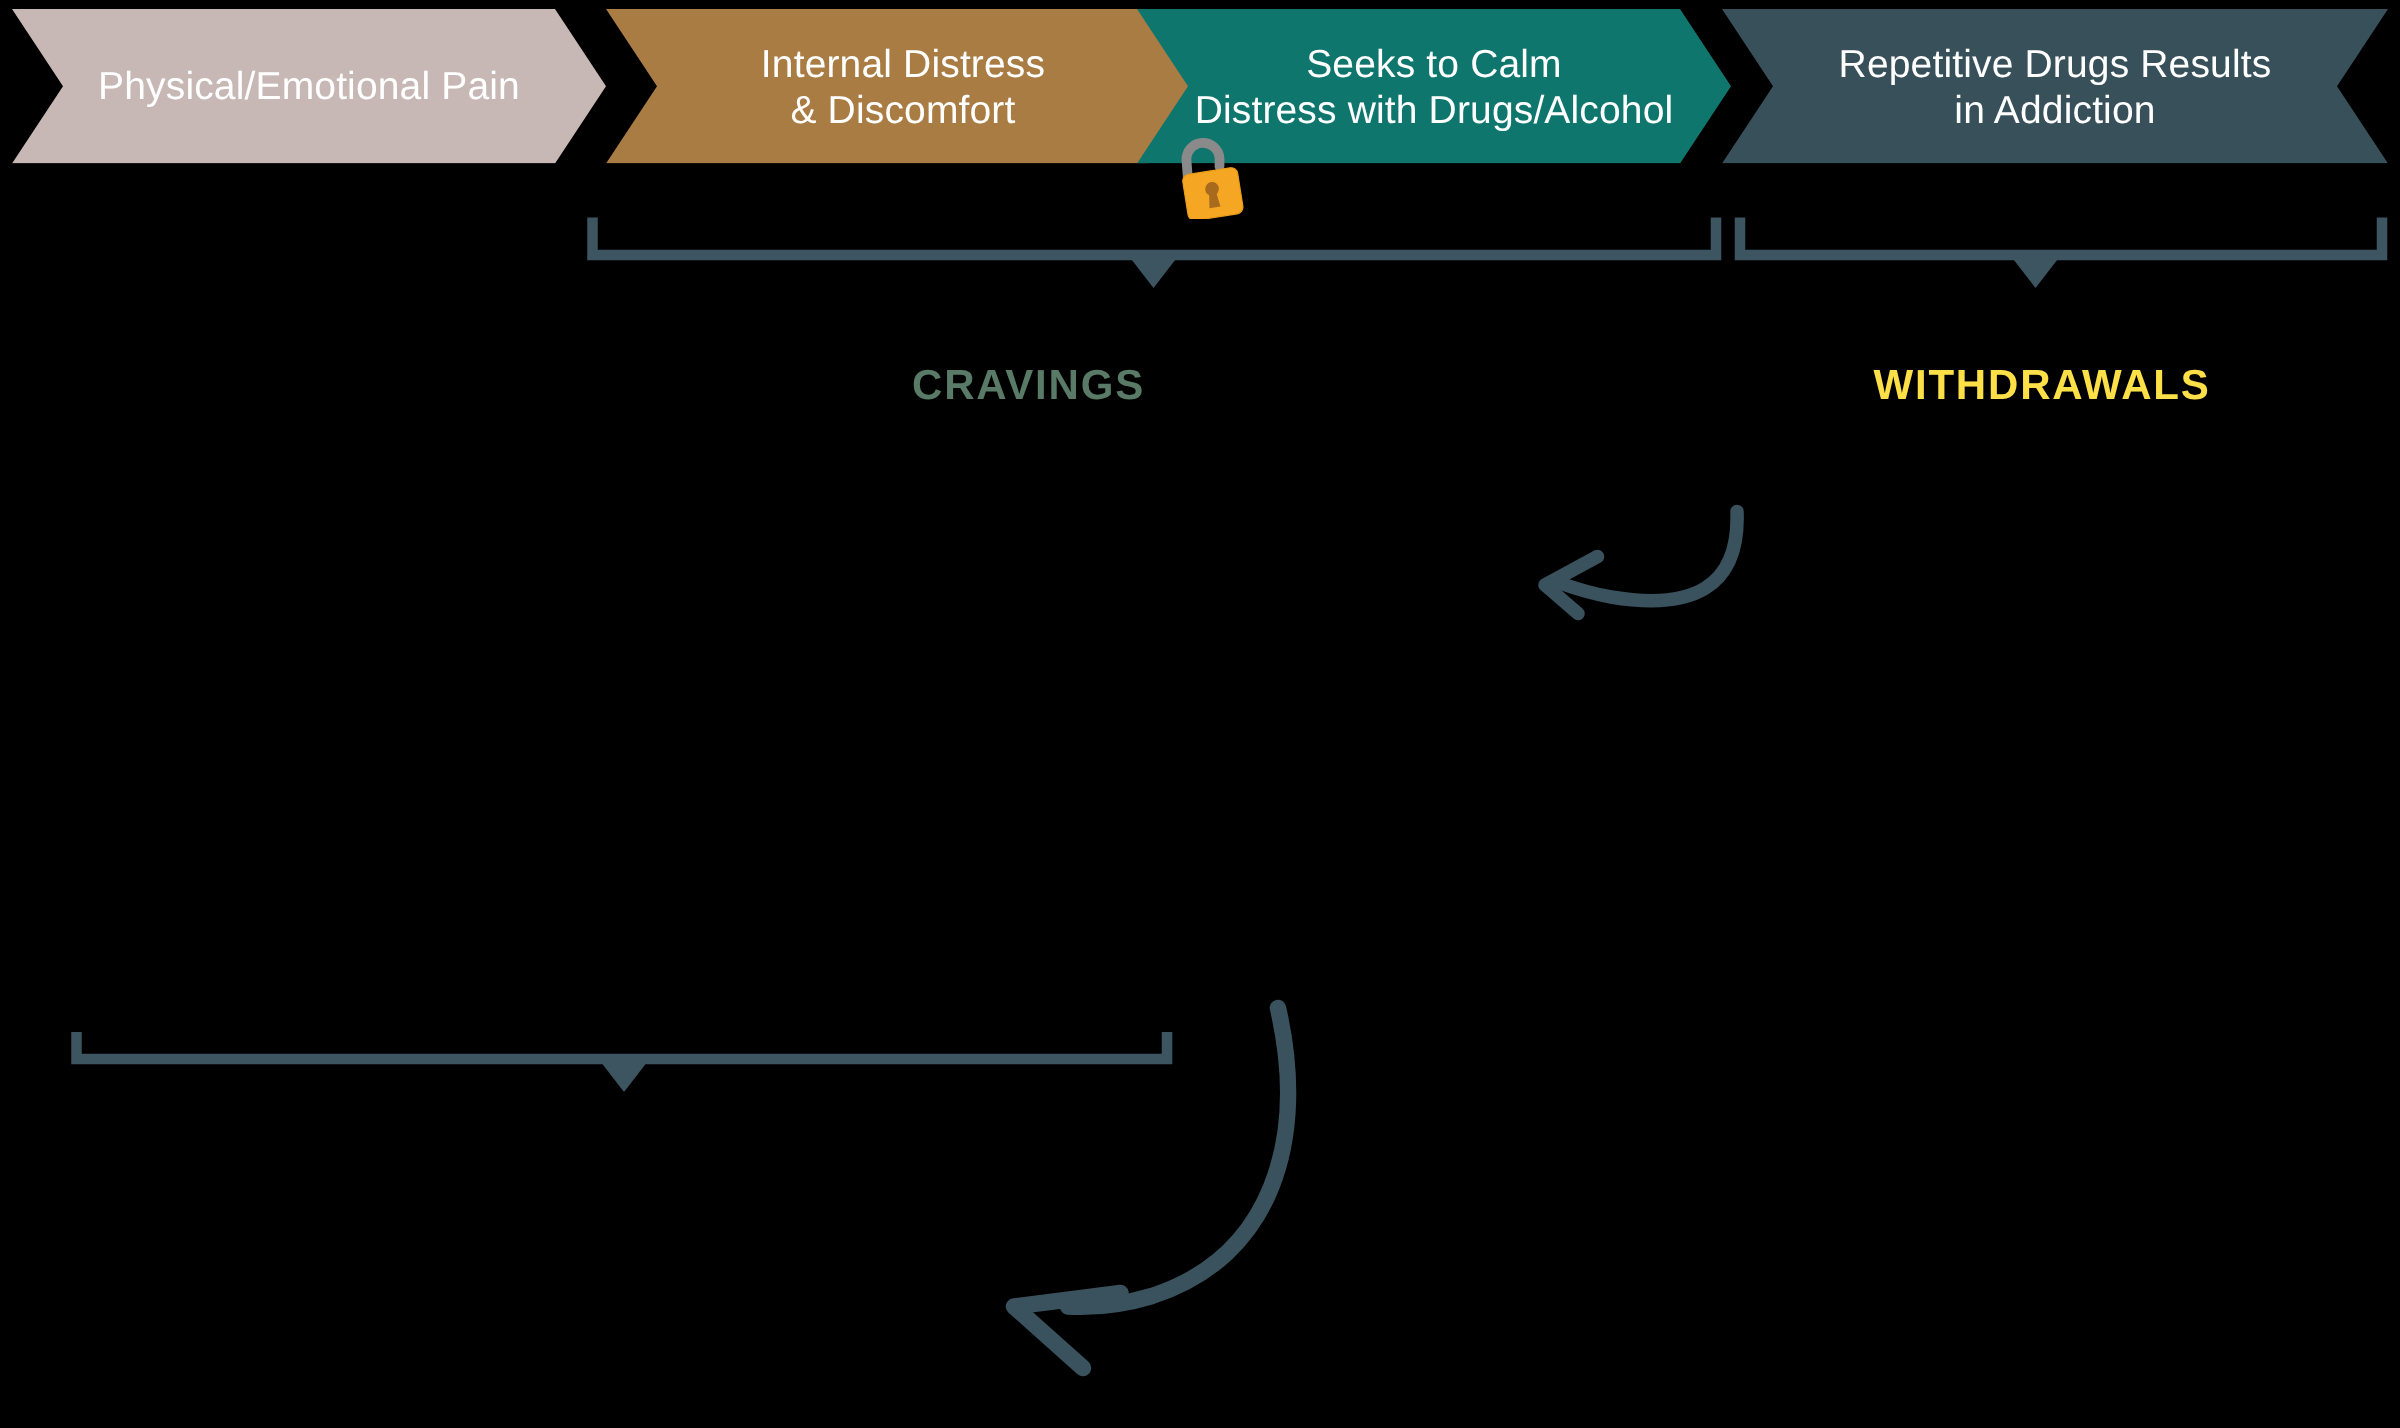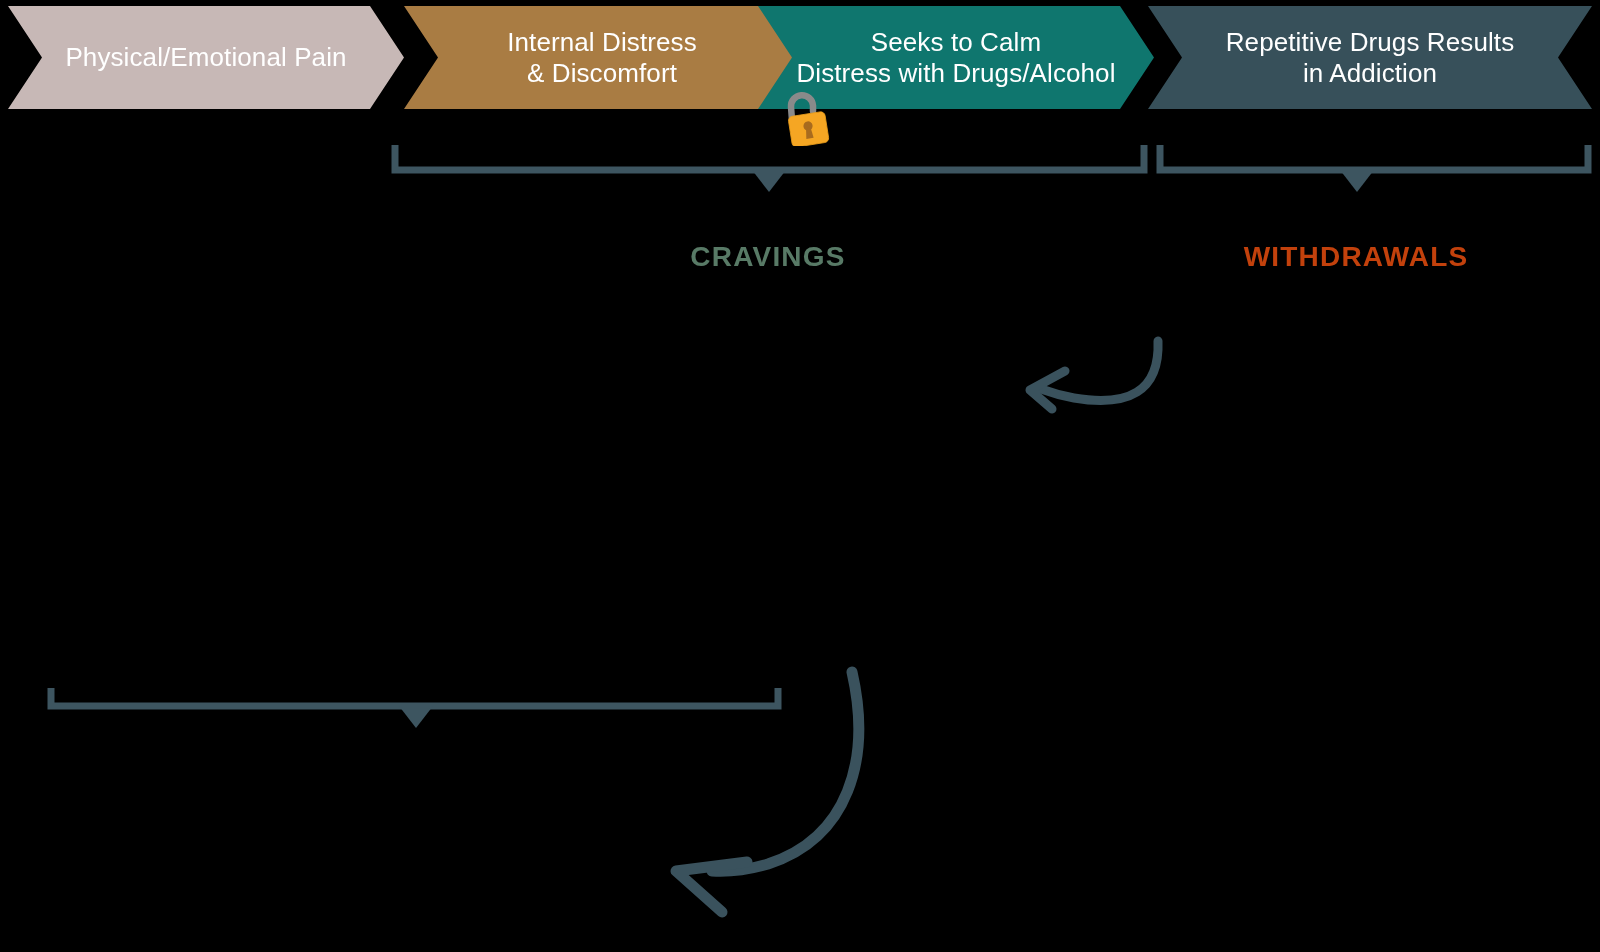--- a/index.html
+++ b/index.html
@@ -89,34 +89,34 @@
     height: 60px;
     z-index: 5;
   }
 
   
   .group-label {
     position: absolute;
     font-size: 28px;
     font-weight: 700;
     letter-spacing: 1.2px;
-    text-align: center;
+    text-align: left;
     white-space: nowrap;
   }
   #label-cravings {
     left: 608px;
     top: 241px;
     width: 320px;
     color: #587a66;
   }
   #label-withdrawals {
-    left: 1196px;
+    left: 1249px;
     top: 241px;
     width: 320px;
-    color: #c2410c;
+    color: #fde047;
   }
 
   .svg-layer {
     position: absolute;
     left: 0;
     top: 0;
     width: 1600px;
     height: 952px;
     pointer-events: none;
   }

